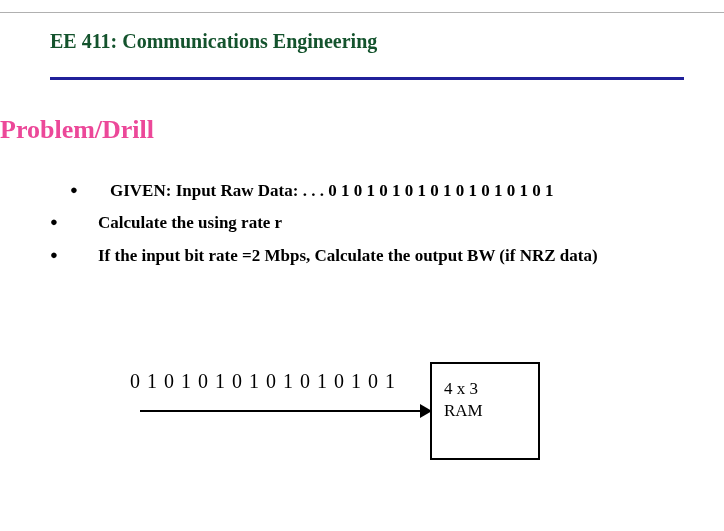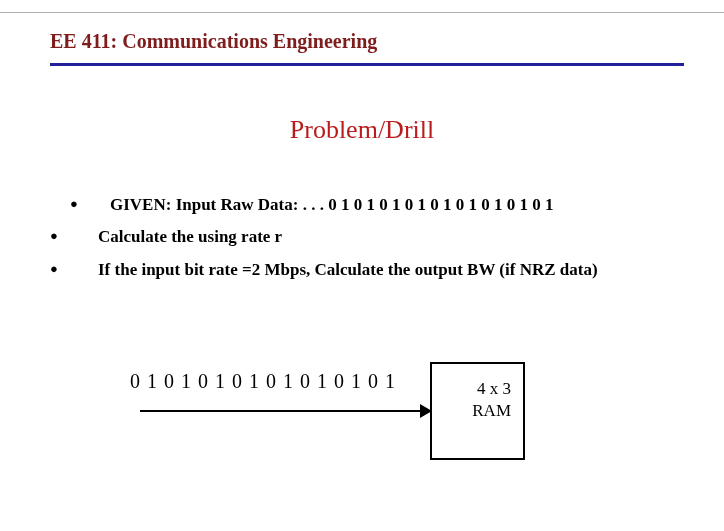--- a/index.html
+++ b/index.html
@@ -23,59 +23,58 @@
       height: 1px;
       background: #b0b0b0;
     }
     .header {
       position: absolute;
       top: 30px;
       left: 50px;
       right: 40px;
     }
     .course-title {
-      color: #7f1d1d;
+      color: #14532d;
       font-weight: bold;
       font-size: 20px;
       font-family: "Times New Roman", Times, serif;
-      padding-bottom: 10px;
+      padding-bottom: 24px;
     }
     .title-rule {
       height: 3px;
       background: #20209a;
       width: 100%;
     }
     .main-title {
       position: absolute;
       top: 115px;
       left: 0;
       width: 100%;
-      text-align: center;
+      text-align: left;
       font-size: 26px;
-      font-weight: normal;
-      color: #b91c1c;
+      font-weight: bold;
+      color: #ec4899;
     }
     .bullets {
       position: absolute;
       top: 175px;
       left: 50px;
       right: 40px;
       font-size: 17px;
       font-weight: bold;
       color: #000;
       line-height: 1.9;
     }
     .bullets li {
       list-style: none;
       position: relative;
       padding-left: 48px;
     }
     .bullets li.first {
       padding-left: 60px;
-      margin-top: 14px;
     }
     .bullets li::before {
       content: "●";
       position: absolute;
       left: 0;
       font-size: 13px;
       top: 3px;
     }
     .bullets li.first::before {
       left: 20px;
@@ -111,29 +110,28 @@
       width: 0;
       height: 0;
       border-left: 12px solid #000;
       border-top: 7px solid transparent;
       border-bottom: 7px solid transparent;
     }
     .ram-box {
       position: absolute;
       top: -8px;
       left: 300px;
-      width: 95px;
+      width: 110px;
       height: 98px;
       border: 2px solid #000;
       background: #fff;
       padding: 14px 12px;
       font-size: 17px;
       font-family: "Times New Roman", Times, serif;
       line-height: 1.3;
-      text-align: right;
     }
   </style>
 </head>
 <body>
 
 <div class="top-line"></div>
 
 <div class="header">
   <div class="course-title">EE 411: Communications Engineering</div>
   <div class="title-rule"></div>

